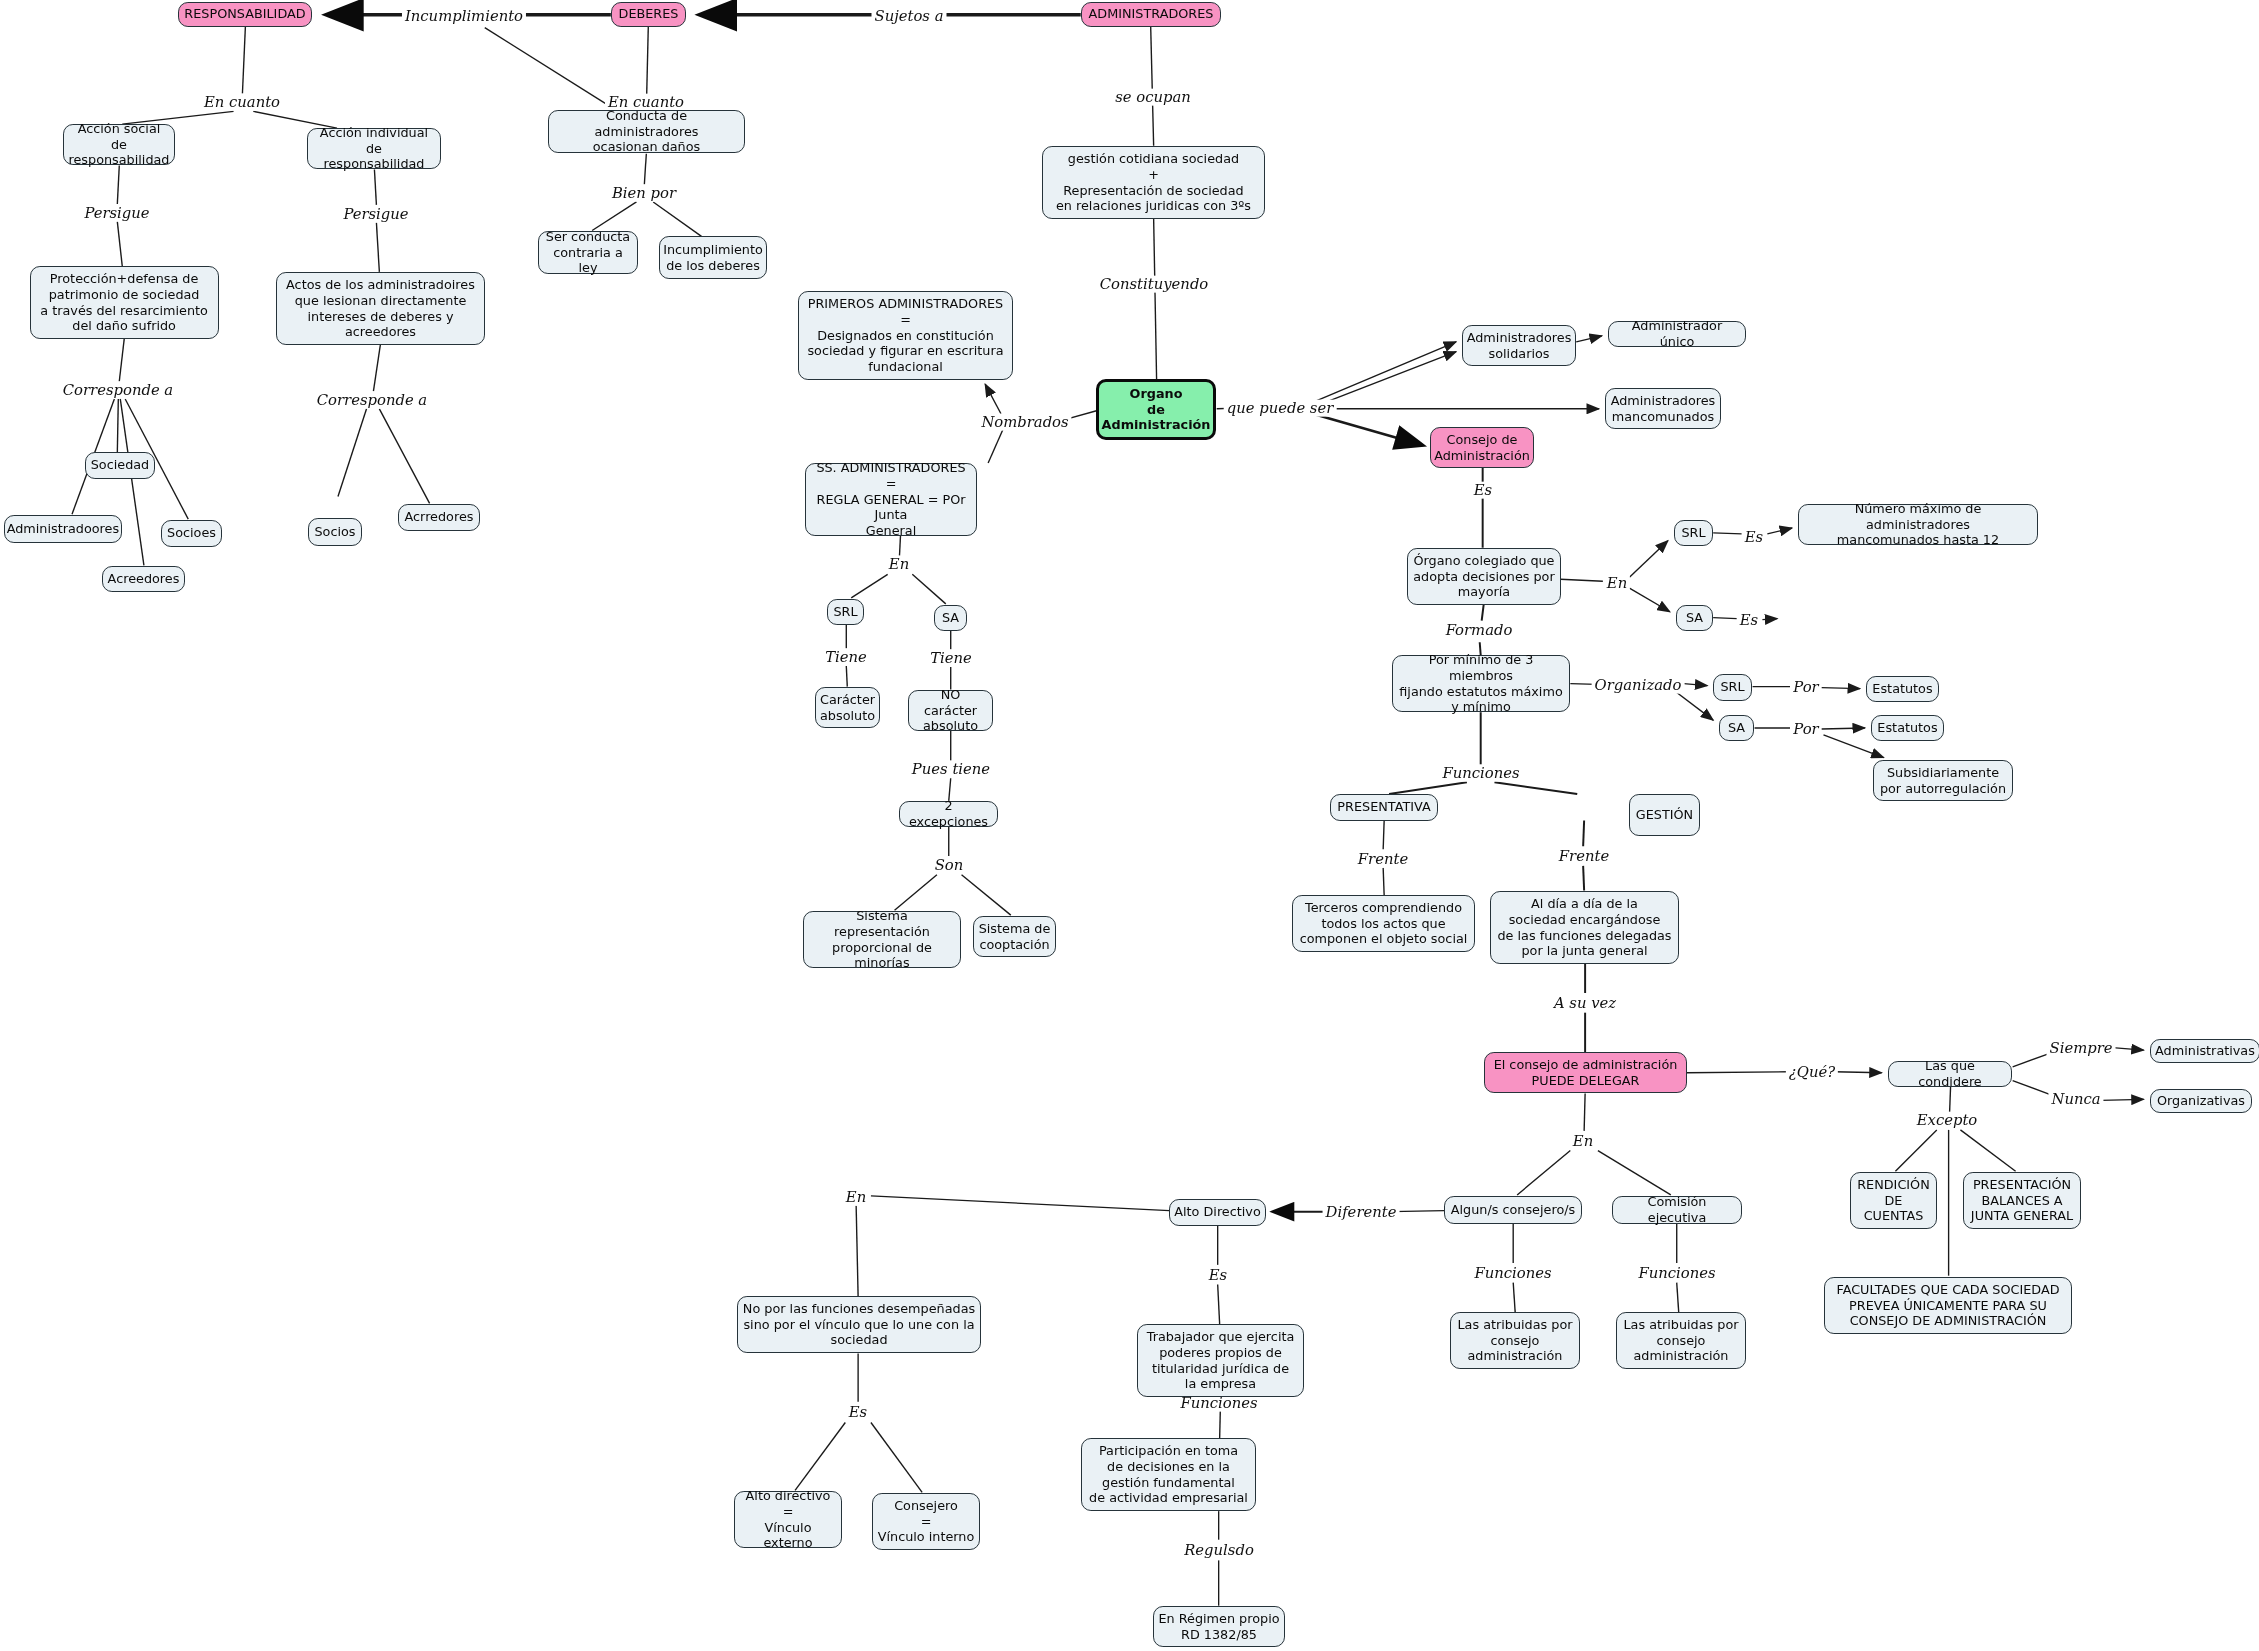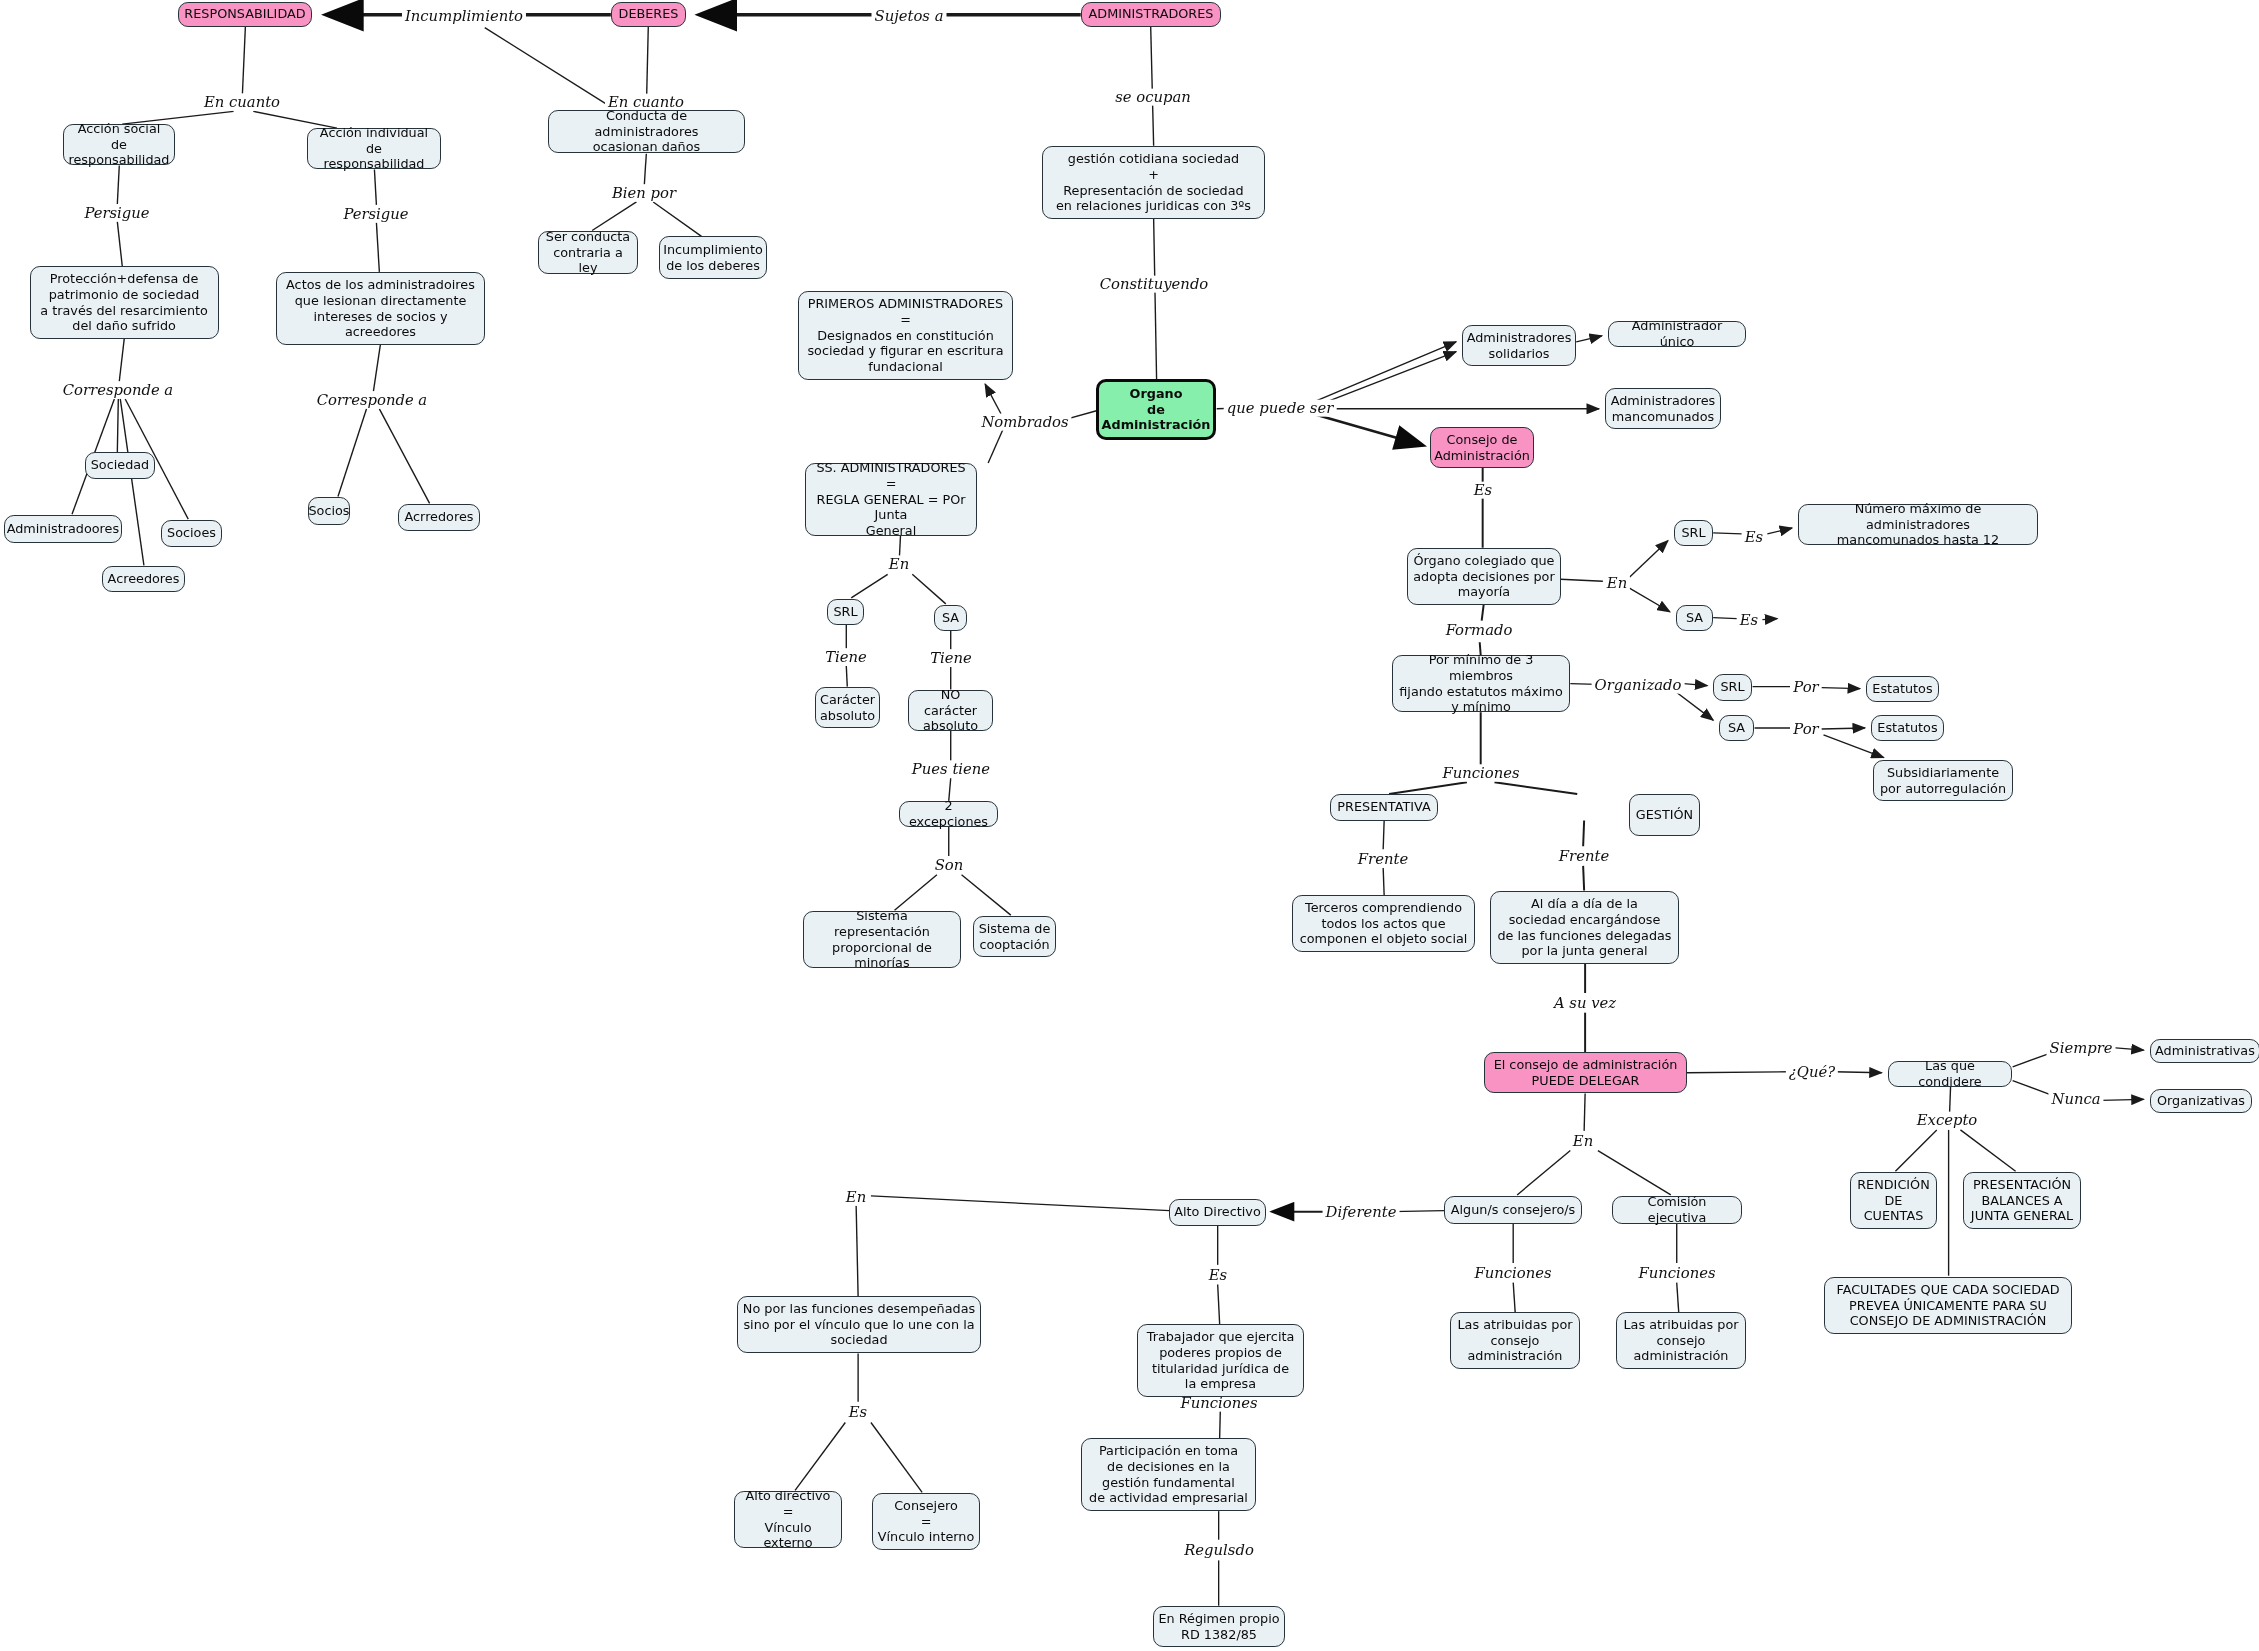--- a/index.html
+++ b/index.html
@@ -184,27 +184,27 @@
   <div class="node hub" style="left:1096px;top:379px;width:120px;height:61px">Organo
 de
 Administración</div>
 
   <div class="node" style="left:29.6px;top:266px;width:189px;height:73px">Protección+defensa de
 patrimonio de sociedad
 a través del resarcimiento
 del daño sufrido</div>
   <div class="node" style="left:276px;top:272px;width:209px;height:73px">Actos de los administradoires
 que lesionan directamente
-intereses de socios y
+intereses de deberes y
 acreedores</div>
   <div class="node" style="left:85px;top:452px;width:70px;height:26.6px">Sociedad</div>
   <div class="node" style="left:3.9px;top:515px;width:118px;height:27.6px">Administradoores</div>
   <div class="node" style="left:161px;top:520px;width:61px;height:26.6px">Socioes</div>
   <div class="node" style="left:102px;top:566px;width:83px;height:25.6px">Acreedores</div>
-  <div class="node" style="left:308px;top:497px;width:42px;height:27.6px">Socios</div>
+  <div class="node" style="left:308px;top:518px;width:54px;height:27.6px">Socios</div>
   <div class="node" style="left:398px;top:504px;width:82px;height:26.6px">Acrredores</div>
 
   <div class="node" style="left:1462px;top:325px;width:114px;height:41px">Administradores
 solidarios</div>
   <div class="node" style="left:1608px;top:321px;width:138px;height:25.6px">Administrador único</div>
   <div class="node" style="left:1605px;top:388px;width:116px;height:41px">Administradores
 mancomunados</div>
   <div class="node pink" style="left:1430px;top:427px;width:104px;height:41px">Consejo de
 Administración</div>
 

